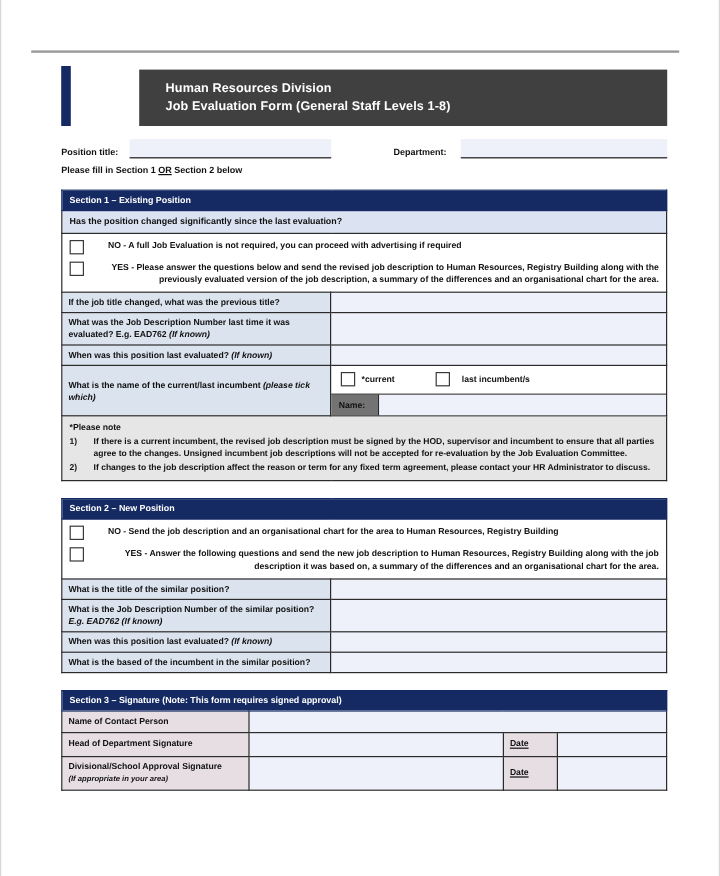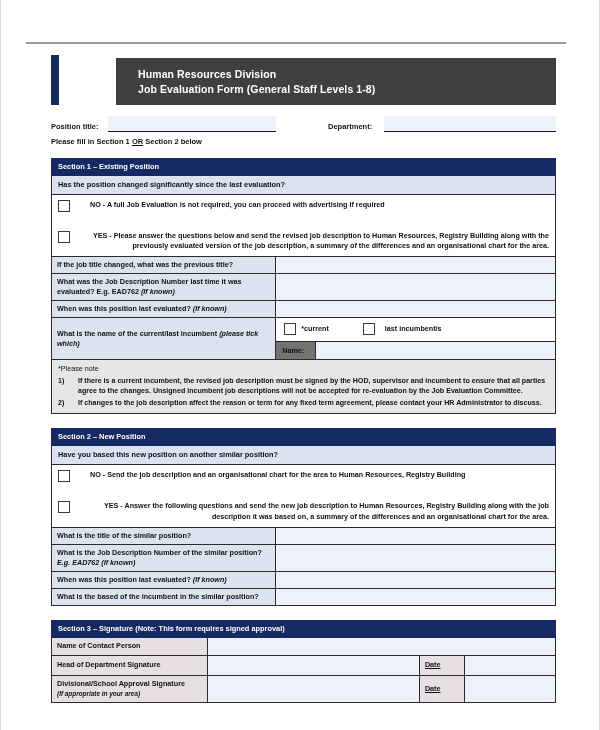--- a/index.html
+++ b/index.html
@@ -146,21 +146,21 @@
     background: #e6e6e6;
     padding: 4px 6px 5px 6px !important;
   }
 
   
   .opt {
     display: flex;
     align-items: flex-start;
     gap: 0;
   }
-  .opt + .opt { margin-top: 19px; }
+  .opt + .opt { margin-top: 6px; }
   .cb {
     flex: 0 0 auto;
     width: 12px;
     height: 12px;
     background: #ffffff;
     border: 1.2px solid #3a3a3a;
     margin-top: 0px;
   }
   .opt-txt {
     margin-left: 20px;
@@ -168,21 +168,21 @@
     line-height: 10.2px;
     font-weight: bold;
     color: #111;
     text-align: right;
   }
   .opt-txt b { font-weight: bold; }
 
   
   .note-title {
     font-size: 7.2px;
-    font-weight: normal;
+    font-weight: bold;
     color: #111;
     margin-bottom: 2px;
   }
   .note-item {
     display: flex;
     font-size: 7.1px;
     line-height: 10px;
     font-weight: bold;
     color: #111;
     margin-top: 2px;
@@ -341,23 +341,20 @@
     <div class="spacer14"></div>
 
     <table class="tbl">
       <colgroup>
           <col style="width:44.5%">
           <col style="width:55.5%">
         </colgroup>
       <tbody>
         <tr>
           <td class="sec-head" colspan="2">Section 2 – New Position</td>
-        </tr>
-        <tr>
-          <td class="sec-q" colspan="2">Have you based this new position on another similar position?</td>
         </tr>
         <tr>
           <td class="opt-cell" colspan="2">
             <div class="opt">
               <span class="cb"></span>
               <span class="opt-txt"><b>NO</b><span> - Send the job description and an organisational chart for the area to Human Resources, Registry Building</span></span>
             </div>
             <div class="opt">
               <span class="cb"></span>
               <span class="opt-txt"><b>YES</b><span> - Answer the following questions and send the new job description to Human Resources, Registry Building along with the job description it was based on, a summary of the differences and an organisational chart for the area.</span></span>

